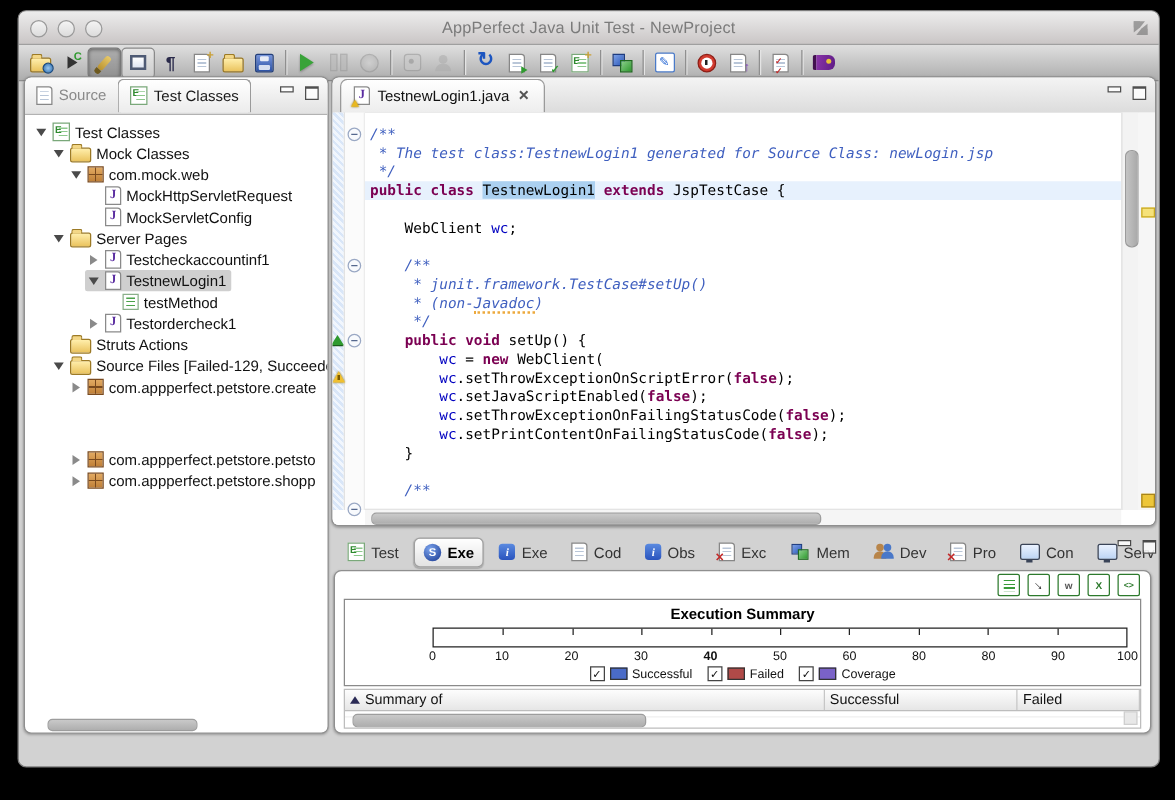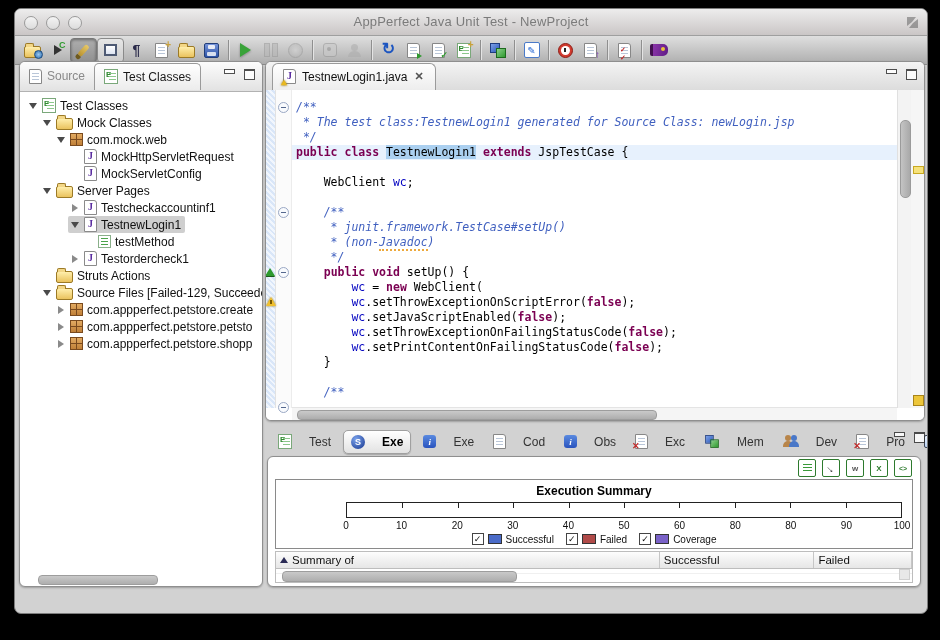--- a/index.html
+++ b/index.html
@@ -138,21 +138,21 @@
   .vsb{position:absolute;right:13px;top:0;bottom:12px;width:13px;background:#f3f3f3;border-left:1px solid #e0e0e0}
   .vsb .thumb{position:absolute;left:2px;width:9px;border-radius:5px;background:linear-gradient(90deg,#c4c4c4,#a9a9a9);border:1px solid #9b9b9b}
   .overview{position:absolute;right:0;top:0;bottom:12px;width:13px;background:#f6f6f6}
   .ann-y{position:absolute;left:2px;width:9px;height:6px;background:#f6e27a;border:1px solid #c8a820}
   .ann-y.sq{height:9px;background:#edc63a;border-color:#a8841a}
   .ehsb{position:absolute;left:26px;right:27px;bottom:0;height:12px;background:#f5f5f5;border-top:1px solid #e4e4e4}
   .ehsb .thumb{position:absolute;top:1.5px;height:8px;border-radius:4px;background:linear-gradient(#cacaca,#adadad);border:1px solid #9d9d9d}
 
   
   .btabs{position:absolute;left:252px;top:418px;width:654px;height:29px;display:flex;align-items:center;gap:5px;padding-left:4px}
-  .btab{display:flex;align-items:center;gap:17px;font-size:12px;color:#333;padding:4px 7px;border-radius:5px}
+  .btab{display:flex;align-items:center;gap:5px;font-size:12px;color:#333;padding:4px 7px;border-radius:5px}
   .btab.active{background:linear-gradient(#ffffff,#e2e2e2);border:1px solid #a0a0a0;box-shadow:0 1px 1px rgba(0,0,0,.2);font-weight:bold;color:#000}
   .btabs .minmax{top:5px;right:0}
 
   
   .exportrow{position:absolute;top:2px;right:8px;display:flex;gap:6px}
   .xic{width:16px;height:16px;border:1px solid #2d7a2d;background:#fff;display:flex;align-items:center;justify-content:center;border-radius:2px;font-size:8px;font-weight:bold}
   .xic .rep{width:9px;height:9px;background:repeating-linear-gradient(#3a9a3a 0 1px,transparent 1px 3px)}
   .xic .pdfa{color:#333;font-size:11px;transform:rotate(45deg);font-weight:bold}
   .sumbox{position:absolute;left:7px;right:7px;top:22px;height:68px;border:1px solid #8a8a8a;background:#fff}
   .sumtitle{text-align:center;font-size:12px;font-weight:bold;color:#000;margin-top:4px}
@@ -471,21 +471,21 @@
           <div class="wrap">
             <div class="expander">
               <span class="exp-closed"></span>
             </div>
             <div style="display: inline-flex;">
               <span class="g-package"></span>
             </div>
             <div>com.appperfect.petstore.create</div>
           </div>
         </div>
-        <div class="trow" style="padding-left: 34px;">
+        <div class="trow" style="padding-left: 34px; margin-top: 41px;">
           <div class="wrap">
             <div class="expander">
               <span class="exp-closed"></span>
             </div>
             <div style="display: inline-flex;">
               <span class="g-package"></span>
             </div>
             <div>com.appperfect.petstore.petsto</div>
           </div>
         </div>
@@ -661,21 +661,21 @@
           <i style="left: 60%;"></i>
           <i style="left: 70%;"></i>
           <i style="left: 80%;"></i>
           <i style="left: 90%;"></i>
         </div>
       <div class="axis">
           <span style="left: 0%;">0</span>
           <span style="left: 10%;">10</span>
           <span style="left: 20%;">20</span>
           <span style="left: 30%;">30</span>
-          <span style="left: 40%;">40</span>
+          <span style="left: 40%; font-weight: bold;">40</span>
           <span style="left: 50%;">50</span>
           <span style="left: 60%;">60</span>
           <span style="left: 70%;">80</span>
           <span style="left: 80%;">80</span>
           <span style="left: 90%;">90</span>
           <span style="left: 100%;">100</span>
         </div>
       <div class="legend">
           <div class="litem">
             <span class="chk">✓</span>

